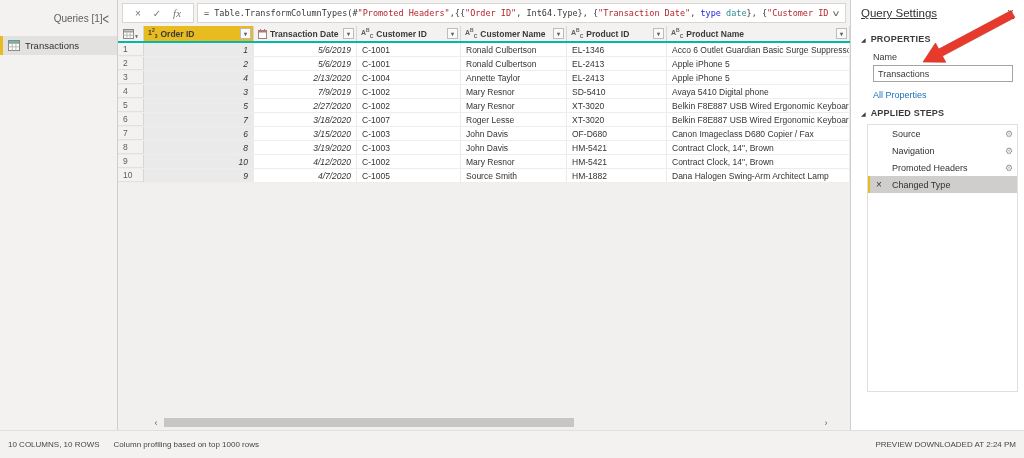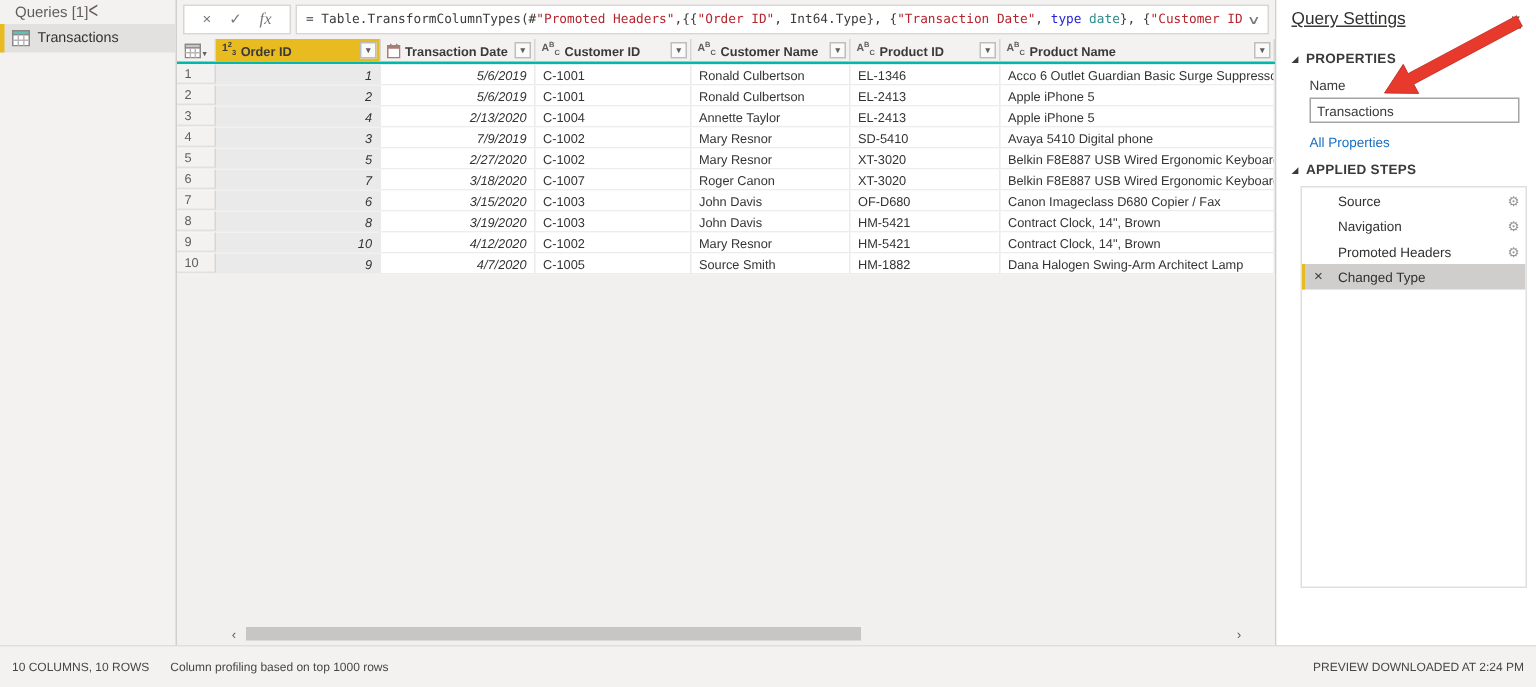--- a/index.html
+++ b/index.html
@@ -3,21 +3,21 @@
 <meta charset="utf-8">
 <style>
   * { margin:0; padding:0; box-sizing:border-box; }
   html,body { width:1024px; height:458px; overflow:hidden; }
   body { font-family:"Liberation Sans", sans-serif; background:#f3f2f1; color:#3b3a39; font-size:9px; }
   .app { width:1024px; height:458px; display:flex; flex-direction:column; }
   .top { flex:1; display:flex; min-height:0; }
 
   
   .queries-panel { width:118px; background:#f3f2f1; border-right:1px solid #d1cfcd; display:flex; flex-direction:column; }
-  .qp-header { height:16px; display:flex; align-items:center; justify-content:flex-start; padding:0 8px 0 10px; color:#605e5c; font-size:10px; }
+  .qp-header { height:36px; display:flex; align-items:center; justify-content:flex-end; padding:0 8px 0 10px; color:#605e5c; font-size:10px; }
   .qp-collapse { color:#605e5c; font-size:11px; cursor:pointer; transform:scaleY(1.4); }
   .query-item { height:19px; display:flex; align-items:center; background:#e3e1e0; position:relative; padding-left:8px; gap:5px; }
   .query-item .accent { position:absolute; left:0; top:0; bottom:0; width:3px; background:#e8bb20; }
   .query-item .label { font-size:9.5px; color:#323130; }
 
   
   .main { flex:1; min-width:0; display:flex; flex-direction:column; background:#f1f0ee; border-right:1px solid #d1cfcd; }
   .formula-bar { height:26px; background:#f3f2f1; display:flex; align-items:center; padding:3px 4px 3px 4px; gap:3px; }
   .fb-buttons { width:72px; height:20px; background:#fff; border:1px solid #d8d6d4; display:flex; align-items:center; justify-content:space-around; padding:0 6px; }
   .fb-btn { color:#797775; font-size:10px; cursor:default; }
@@ -235,21 +235,21 @@
               <div class="cell c2">C-1002</div>
               <div class="cell c3">Mary Resnor</div>
               <div class="cell c4">XT-3020</div>
               <div class="cell c5">Belkin F8E887 USB Wired Ergonomic Keyboard</div>
             </div>
             <div class="trow">
               <div class="cell rn">6</div>
               <div class="cell c0 sel ital ar">7</div>
               <div class="cell c1 ital ar">3/18/2020</div>
               <div class="cell c2">C-1007</div>
-              <div class="cell c3">Roger Canon</div>
+              <div class="cell c3">Roger Lesse</div>
               <div class="cell c4">XT-3020</div>
               <div class="cell c5">Belkin F8E887 USB Wired Ergonomic Keyboard</div>
             </div>
             <div class="trow">
               <div class="cell rn">7</div>
               <div class="cell c0 sel ital ar">6</div>
               <div class="cell c1 ital ar">3/15/2020</div>
               <div class="cell c2">C-1003</div>
               <div class="cell c3">John Davis</div>
               <div class="cell c4">OF-D680</div>

